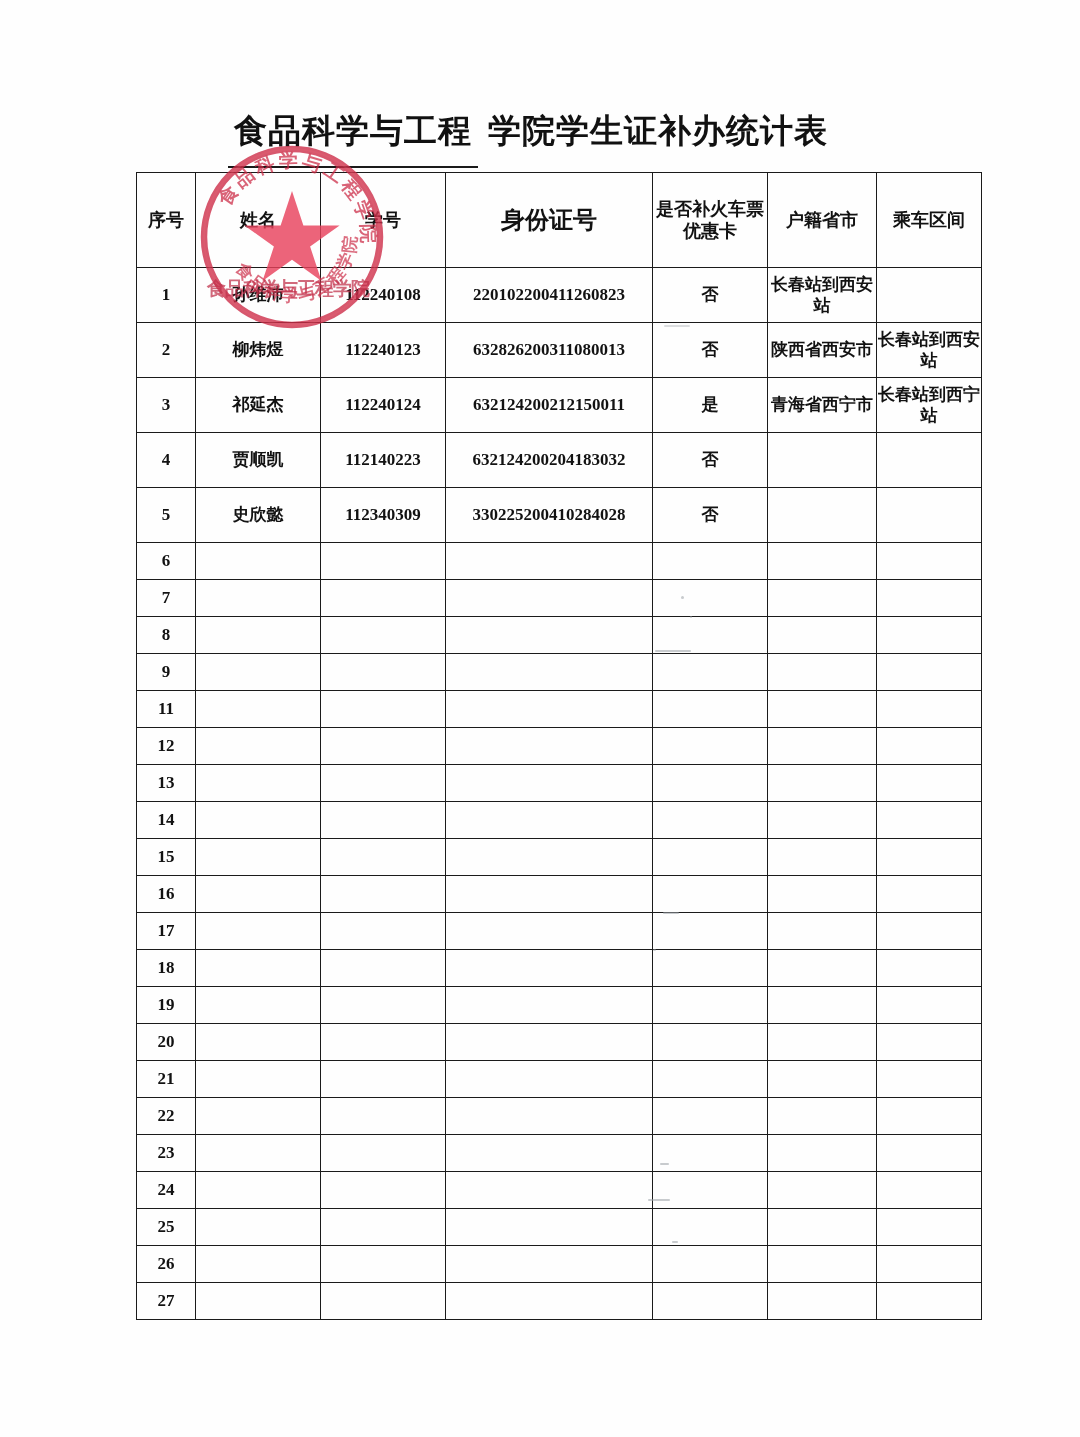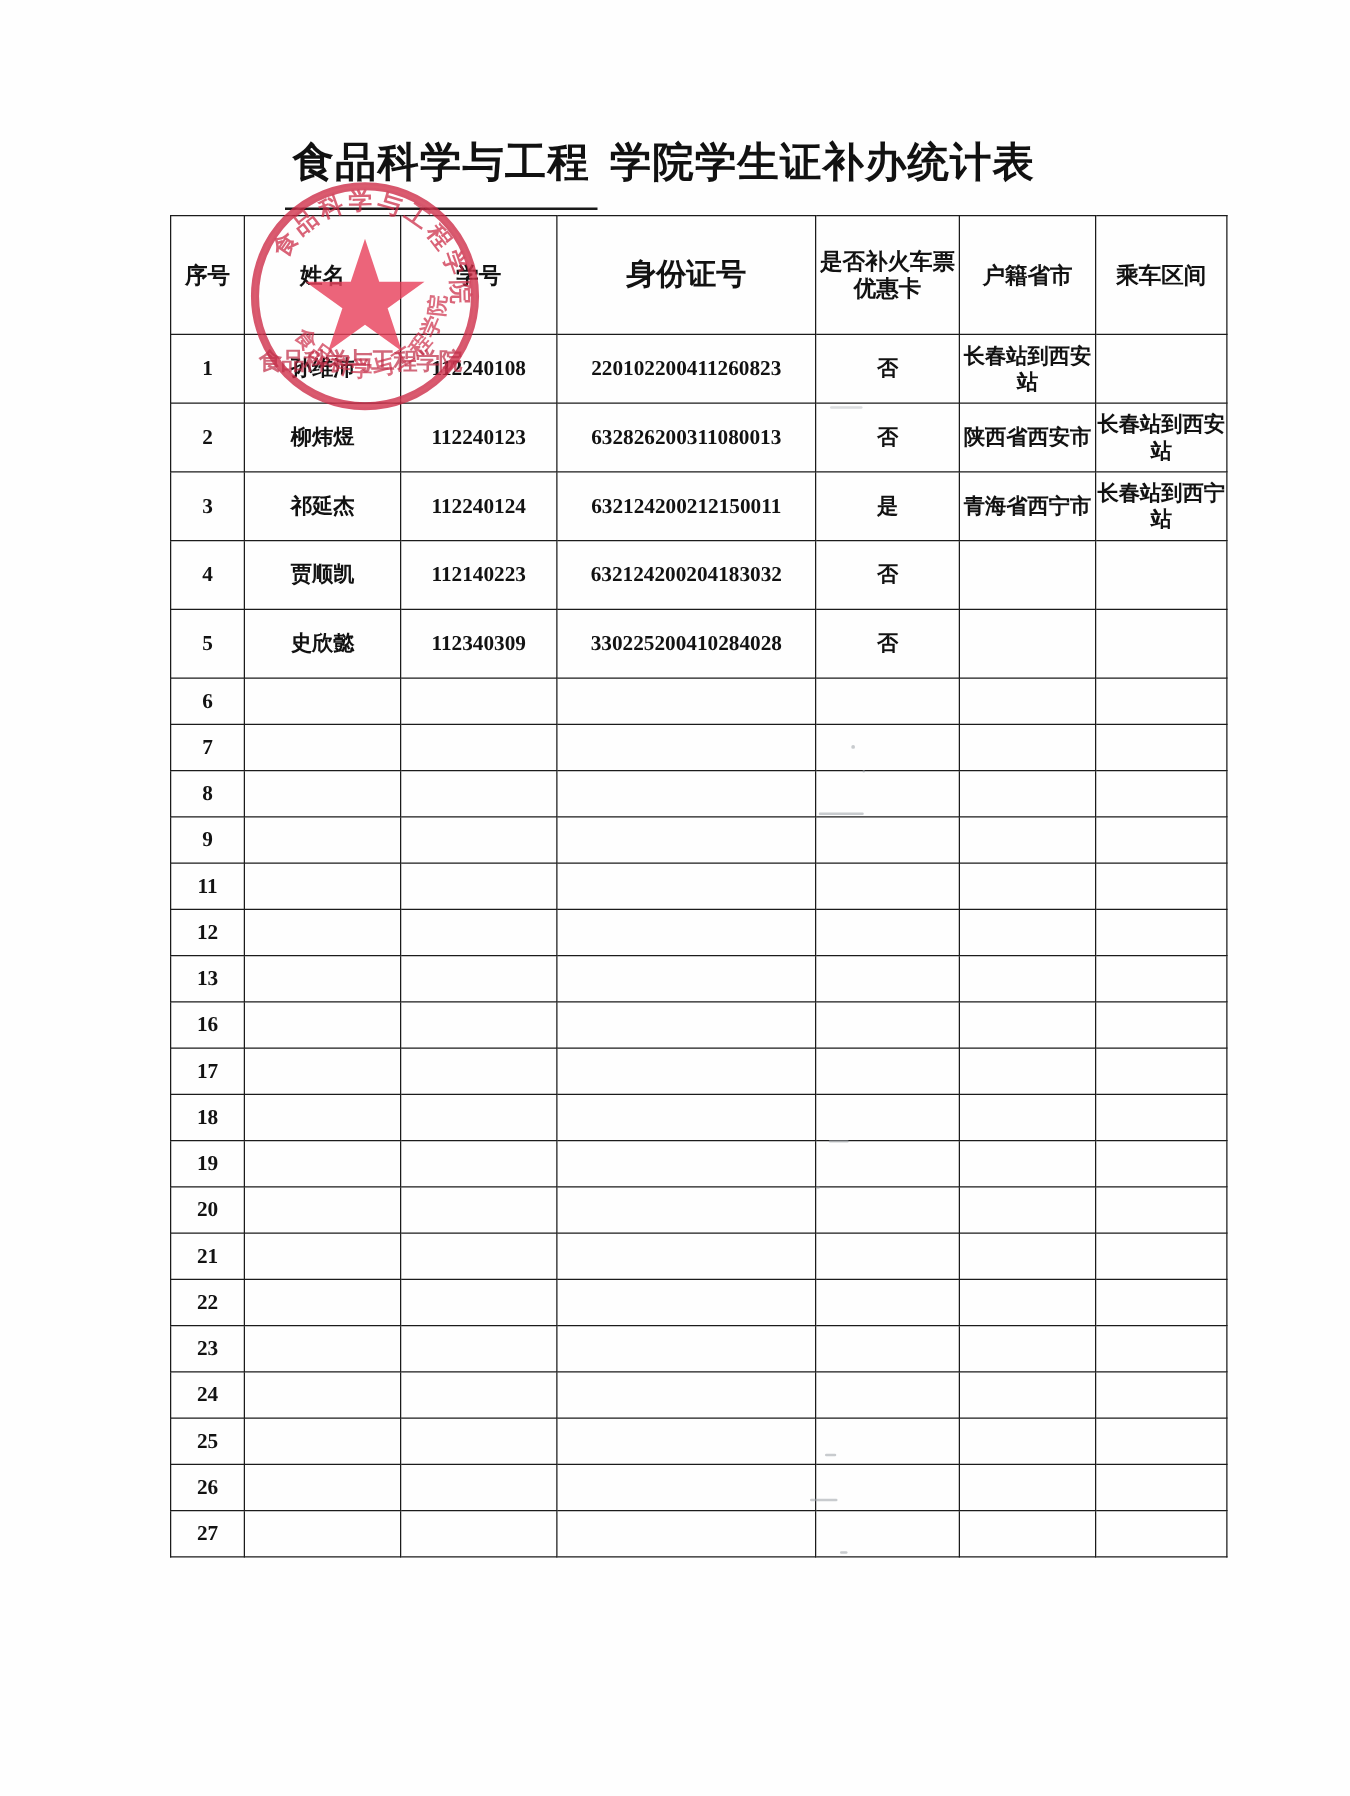--- a/index.html
+++ b/index.html
@@ -271,20 +271,38 @@
         <tr>
           <td class="c-idx idx-cell">13</td>
           <td class="c-name"></td>
           <td class="c-sid num-cell"></td>
           <td class="c-pid num-cell"></td>
           <td class="c-card"></td>
           <td class="c-prov wrap-cell"></td>
           <td class="c-route wrap-cell"></td>
         </tr>
         <tr>
+          <td class="c-idx idx-cell">14</td>
+          <td class="c-name"></td>
+          <td class="c-sid num-cell"></td>
+          <td class="c-pid num-cell"></td>
+          <td class="c-card"></td>
+          <td class="c-prov wrap-cell"></td>
+          <td class="c-route wrap-cell"></td>
+        </tr>
+        <tr>
+          <td class="c-idx idx-cell">15</td>
+          <td class="c-name"></td>
+          <td class="c-sid num-cell"></td>
+          <td class="c-pid num-cell"></td>
+          <td class="c-card"></td>
+          <td class="c-prov wrap-cell"></td>
+          <td class="c-route wrap-cell"></td>
+        </tr>
+        <tr>
           <td class="c-idx idx-cell">16</td>
           <td class="c-name"></td>
           <td class="c-sid num-cell"></td>
           <td class="c-pid num-cell"></td>
           <td class="c-card"></td>
           <td class="c-prov wrap-cell"></td>
           <td class="c-route wrap-cell"></td>
         </tr>
         <tr>
           <td class="c-idx idx-cell">17</td>

